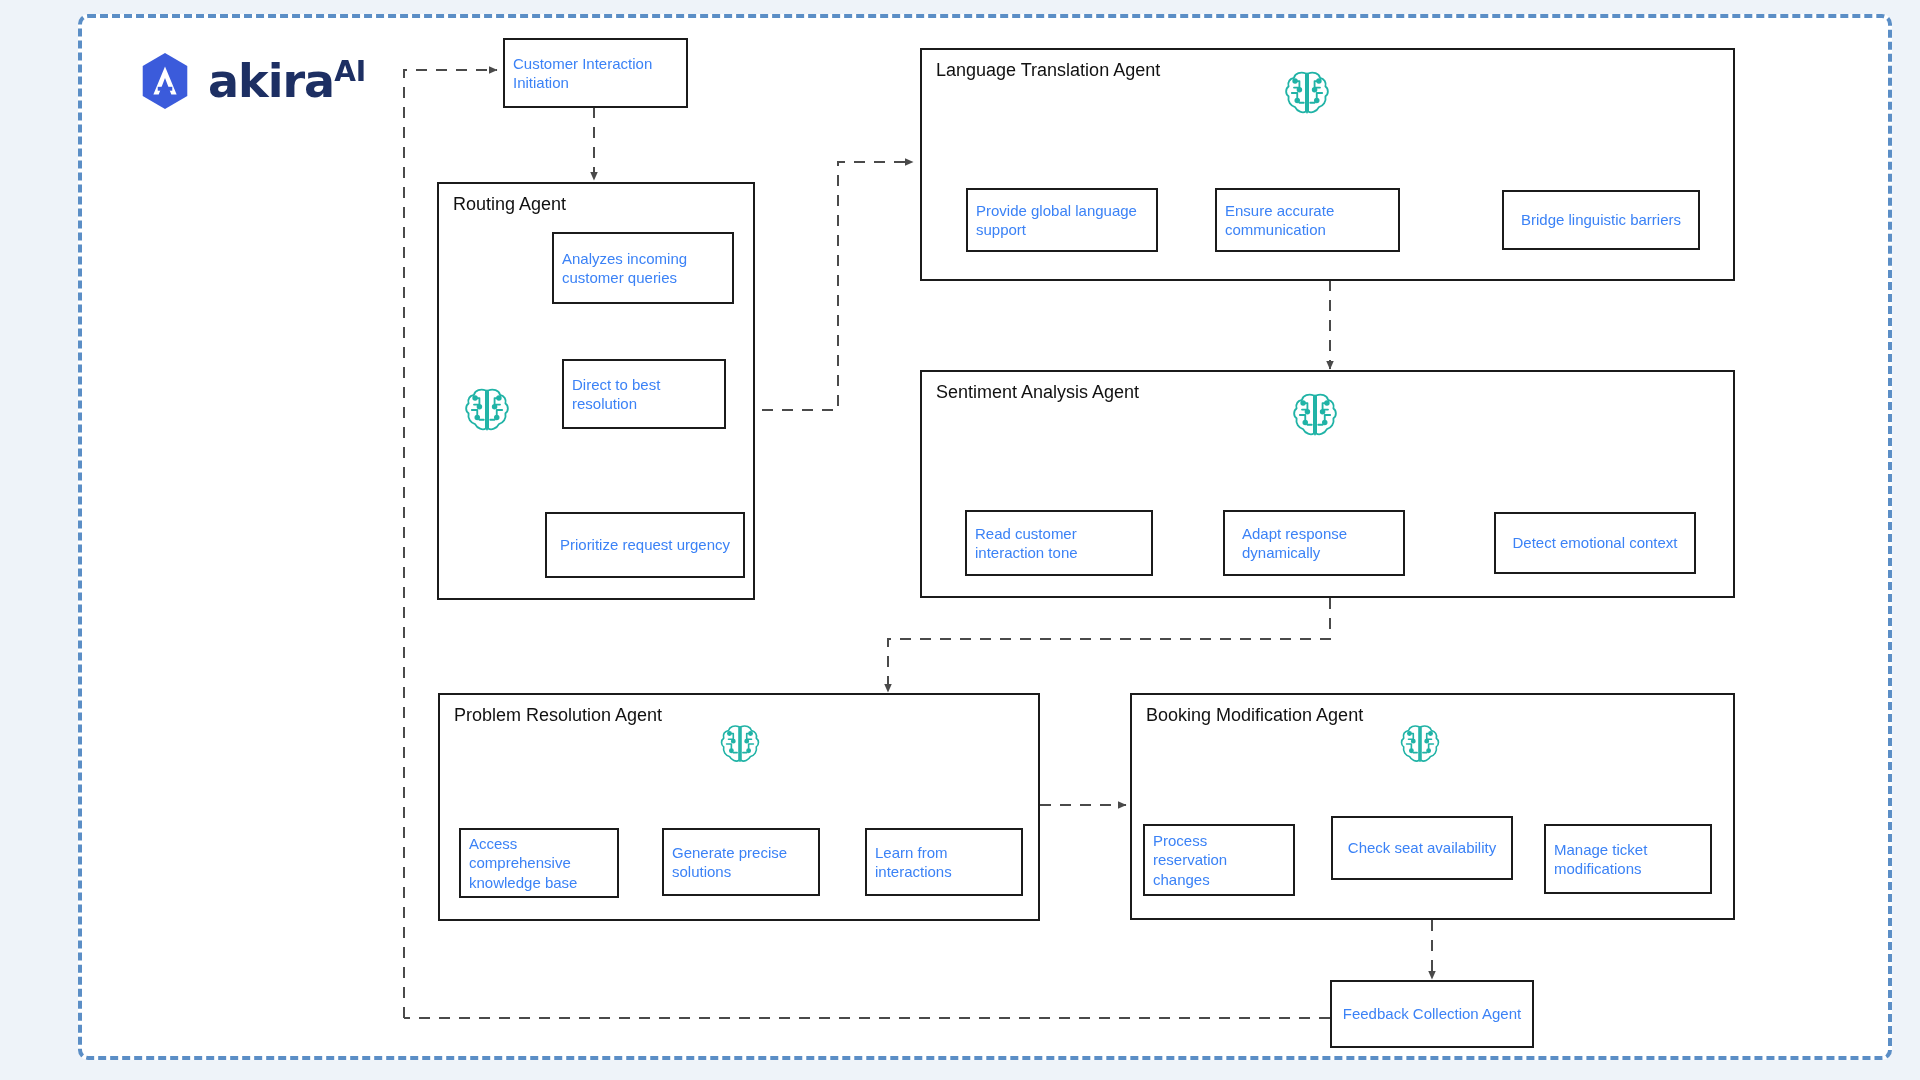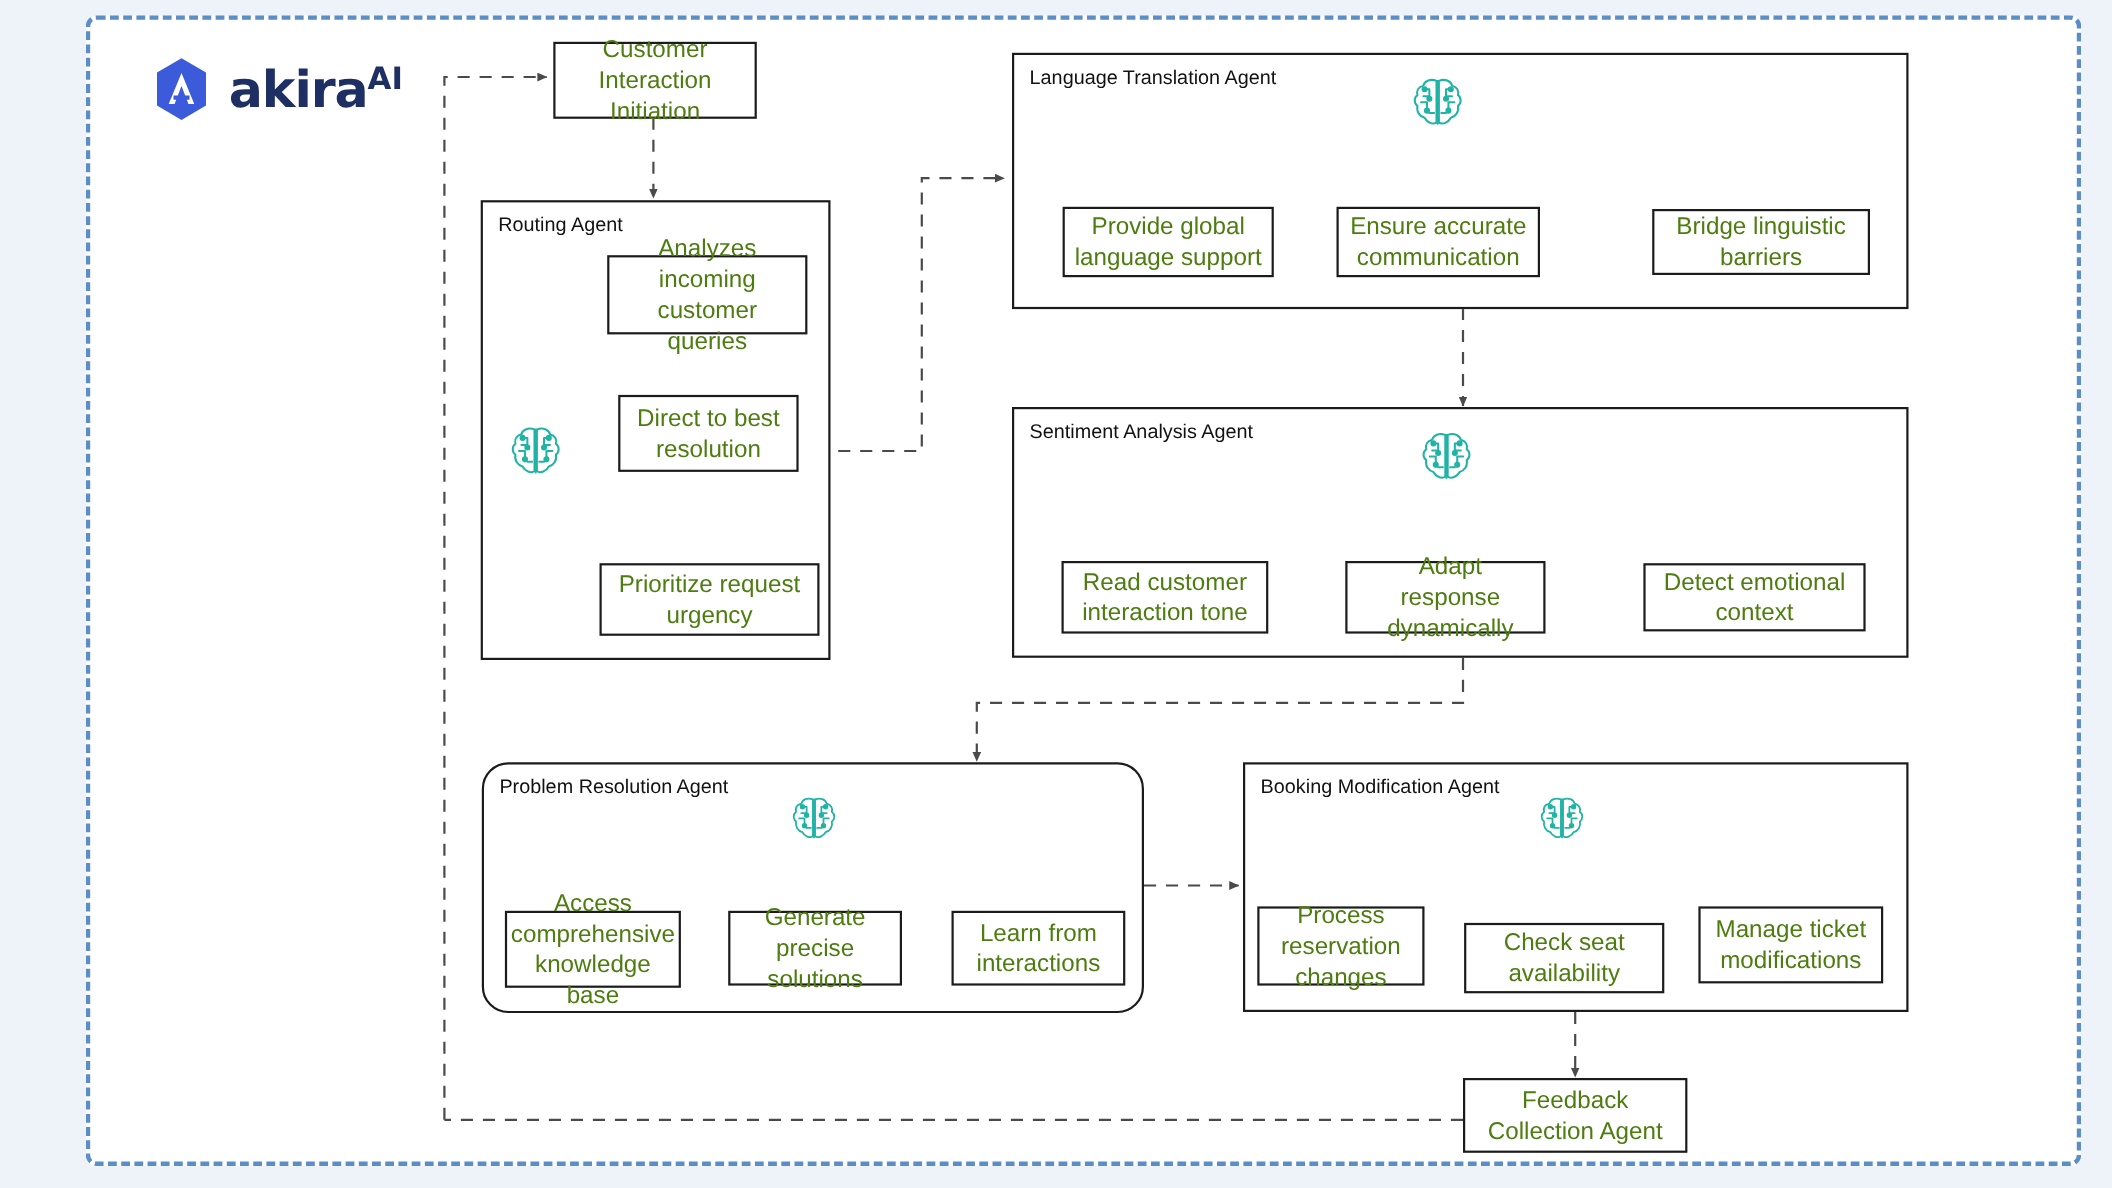--- a/index.html
+++ b/index.html
@@ -75,23 +75,23 @@
 
   
   .node {
     position: absolute;
     box-sizing: border-box;
     border: 2.5px solid #1b1b1b;
     background: #ffffff;
     display: flex;
     align-items: center;
     justify-content: center;
-    text-align: center;
-    font-size: 22px;
-    color: #4d7c0f;
+    text-align: left;
+    font-size: 15px;
+    color: #3b82f6;
     line-height: 1.28;
     padding: 4px 8px;
   }
 
   
   .agent-group {
     position: absolute;
     box-sizing: border-box;
     border: 2.5px solid #1b1b1b;
     background: #ffffff;
@@ -293,21 +293,21 @@
   <div class="node" style="left:965px; top:510px; width:188px; height:66px;">
     <span>Read customer interaction tone</span>
   </div>
   <div class="node" style="left:1223px; top:510px; width:182px; height:66px;padding-left:17px;">
     <span>Adapt response dynamically</span>
   </div>
   <div class="node" style="left:1494px; top:512px; width:202px; height:62px;">
     <span>Detect emotional context</span>
   </div>
 
-  <div class="agent-group" style="left:438px; top:693px; width:602px; height:228px;border-radius:24px;">
+  <div class="agent-group" style="left:438px; top:693px; width:602px; height:228px;">
     <div class="agent-title">Problem Resolution Agent</div>
   </div>
 
   <svg class="brain small" style="left:717px; top:721px;" viewBox="0 0 48 48">
     <g fill="none" stroke="#20b3a6" stroke-width="1.7" stroke-linecap="round" stroke-linejoin="round">
       <path d="M23 6 C18 4 13 6 12 10 C8 11 6 14 7 18 C4 20 4 25 7 27 C6 32 9 36 13 37 C15 41 20 43 23 41 Z"></path>
       <path d="M25 6 C30 4 35 6 36 10 C40 11 42 14 41 18 C44 20 44 25 41 27 C42 32 39 36 35 37 C33 41 28 43 25 41 Z"></path>
       <path d="M24 6 L24 42"></path>
       <path d="M12 13 L17 13 L17 19 L12 19"></path>
       <path d="M10 24 L15 24 L15 30"></path>
@@ -354,21 +354,21 @@
       <circle cx="15" cy="31" r="1.7" fill="#20b3a6"></circle>
       <circle cx="35" cy="13" r="1.7" fill="#20b3a6"></circle>
       <circle cx="31" cy="21" r="1.7" fill="#20b3a6"></circle>
       <circle cx="33" cy="31" r="1.7" fill="#20b3a6"></circle>
     </g>
   </svg>
 
   <div class="node" style="left:1143px; top:824px; width:152px; height:72px;">
     <span>Process reservation changes</span>
   </div>
-  <div class="node" style="left:1331px; top:839px; width:182px; height:64px;">
+  <div class="node" style="left:1331px; top:816px; width:182px; height:64px;">
     <span>Check seat availability</span>
   </div>
   <div class="node" style="left:1544px; top:824px; width:168px; height:70px;">
     <span>Manage ticket modifications</span>
   </div>
 
   <div class="node" style="left:1330px; top:980px; width:204px; height:68px;">
     <span>Feedback Collection Agent</span>
   </div>
 

